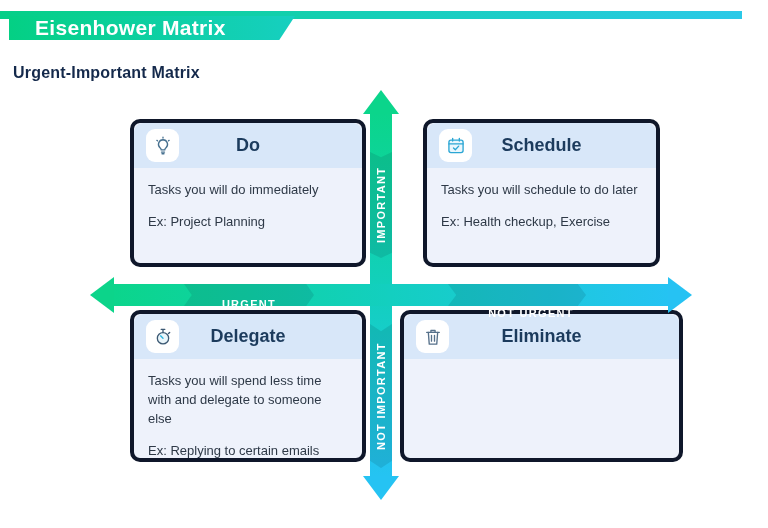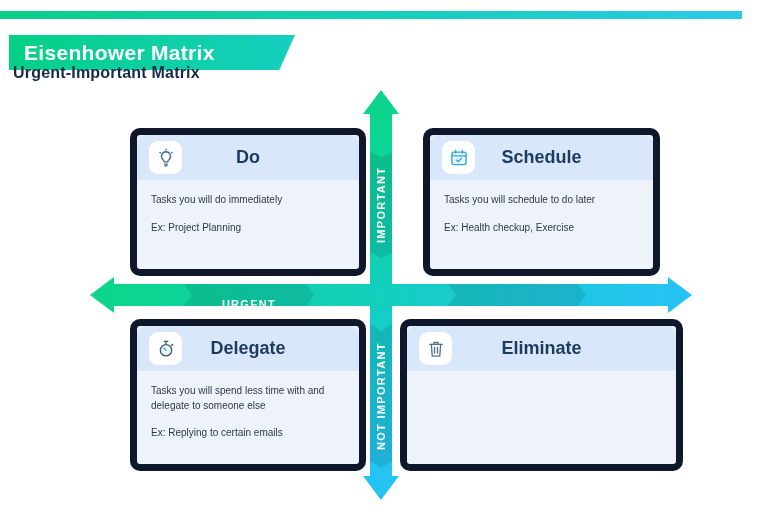--- a/index.html
+++ b/index.html
@@ -10,51 +10,51 @@
   }
 
   
   .topbar {
     position: absolute; left: 0; top: 11px; width: 742px; height: 8px;
     background: linear-gradient(90deg, #05cf87 0%, #17cfbc 55%, #2bc9e8 100%);
   }
 
   
   .ribbon {
-    position: absolute; left: 9px; top: 35px; width: 286px; height: 35px;
+    position: absolute; left: 9px; top: 16px; width: 286px; height: 24px;
     background: linear-gradient(90deg, #04d084 0%, #16cfc0 100%);
     clip-path: polygon(0 0, 100% 0, 94.5% 100%, 0 100%);
-    display: flex; align-items: center; padding-left: 15px;
+    display: flex; align-items: center; padding-left: 26px;
   }
   .ribbon-title { color: #ffffff; font-size: 21px; font-weight: bold; letter-spacing: .3px; }
 
   .subtitle {
     position: absolute; left: 13px; top: 64px; font-size: 16px; font-weight: bold;
     color: #14294b; letter-spacing: .2px;
   }
 
   
   .card {
-    position: absolute; background: #eef2fb; border: 7px solid #0f172a;
-    border-radius: 10px; z-index: 1; margin-top: 9px;
+    position: absolute; background: #eef2fb; border: 4px solid #0f172a;
+    border-radius: 10px; z-index: 1;
   }
   .card-header {
     position: relative; height: 45px; background: #d8e7f9;
     border-radius: 9px 9px 0 0;
   }
   .icon-badge {
     position: absolute; left: 12px; top: 6px; width: 33px; height: 33px;
     background: #ffffff; border-radius: 9px;
     display: flex; align-items: center; justify-content: center;
   }
   .card-title {
     position: absolute; left: 0; right: 0; top: 0; line-height: 45px;
     text-align: center; font-size: 18px; font-weight: bold; color: #1c3b5d;
   }
-  .card-body { padding: 13px 14px; font-size: 10px; color: #2e3947; line-height: 1.45; }
+  .card-body { padding: 13px 14px; font-size: 13px; color: #2e3947; line-height: 1.45; }
   .card-body p { margin: 0 0 13px; }
 
   .card-do        { left: 130px; top: 119px; width: 236px; height: 148px; }
   .card-schedule  { left: 423px; top: 119px; width: 237px; height: 148px; }
   .card-delegate  { left: 130px; top: 310px; width: 236px; height: 152px; }
   .card-eliminate { left: 400px; top: 310px; width: 283px; height: 152px; }
 
   
   .v-band {
     position: absolute; left: 370px; top: 112px; width: 22px; height: 366px; z-index: 2;

